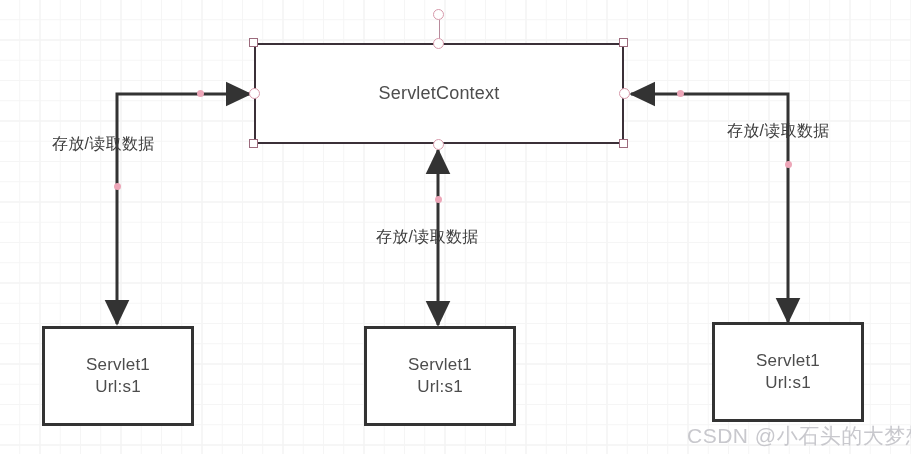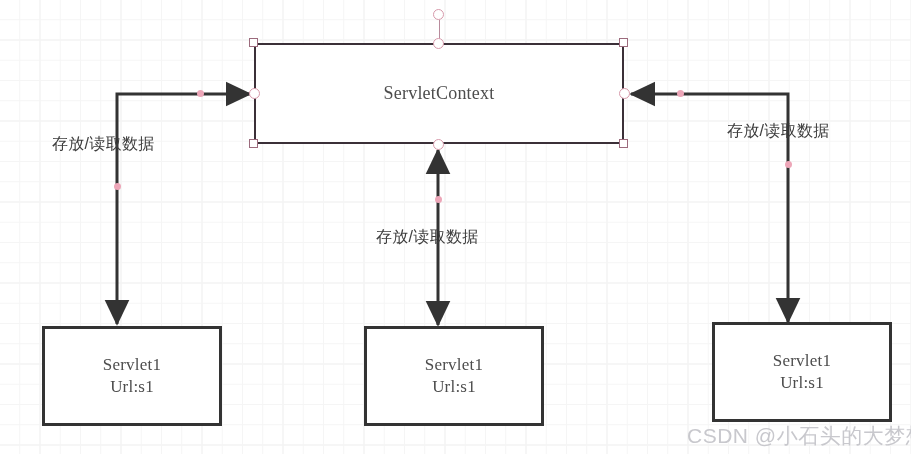--- a/index.html
+++ b/index.html
@@ -50,35 +50,34 @@
     align-items: center;
     justify-content: center;
     z-index: 2;
     color: #4d4d4d;
   }
   .node .line {
     font-size: 17px;
     line-height: 22px;
     white-space: nowrap;
     letter-spacing: 0.2px;
-    font-family: Liberation Serif, serif;
   }
   #ctx-node {
     left: 254px;
     top: 43px;
     width: 370px;
     height: 101px;
     border: 2px solid #3b3038;
     z-index: 2;
   }
   #ctx-node .line {
     font-size: 18px;
     line-height: 25px;
   }
-  .servlet-node { width: 180px; height: 100px; }
+  .servlet-node { width: 152px; height: 100px; }
   #servlet-left   { left: 42px;  top: 326px; }
   #servlet-mid    { left: 364px; top: 326px; }
   #servlet-right  { left: 712px; top: 322px; }
 
   .edge-label {
     position: absolute;
     font-size: 16px;
     line-height: 20px;
     color: #3d3d3d;
     white-space: nowrap;

